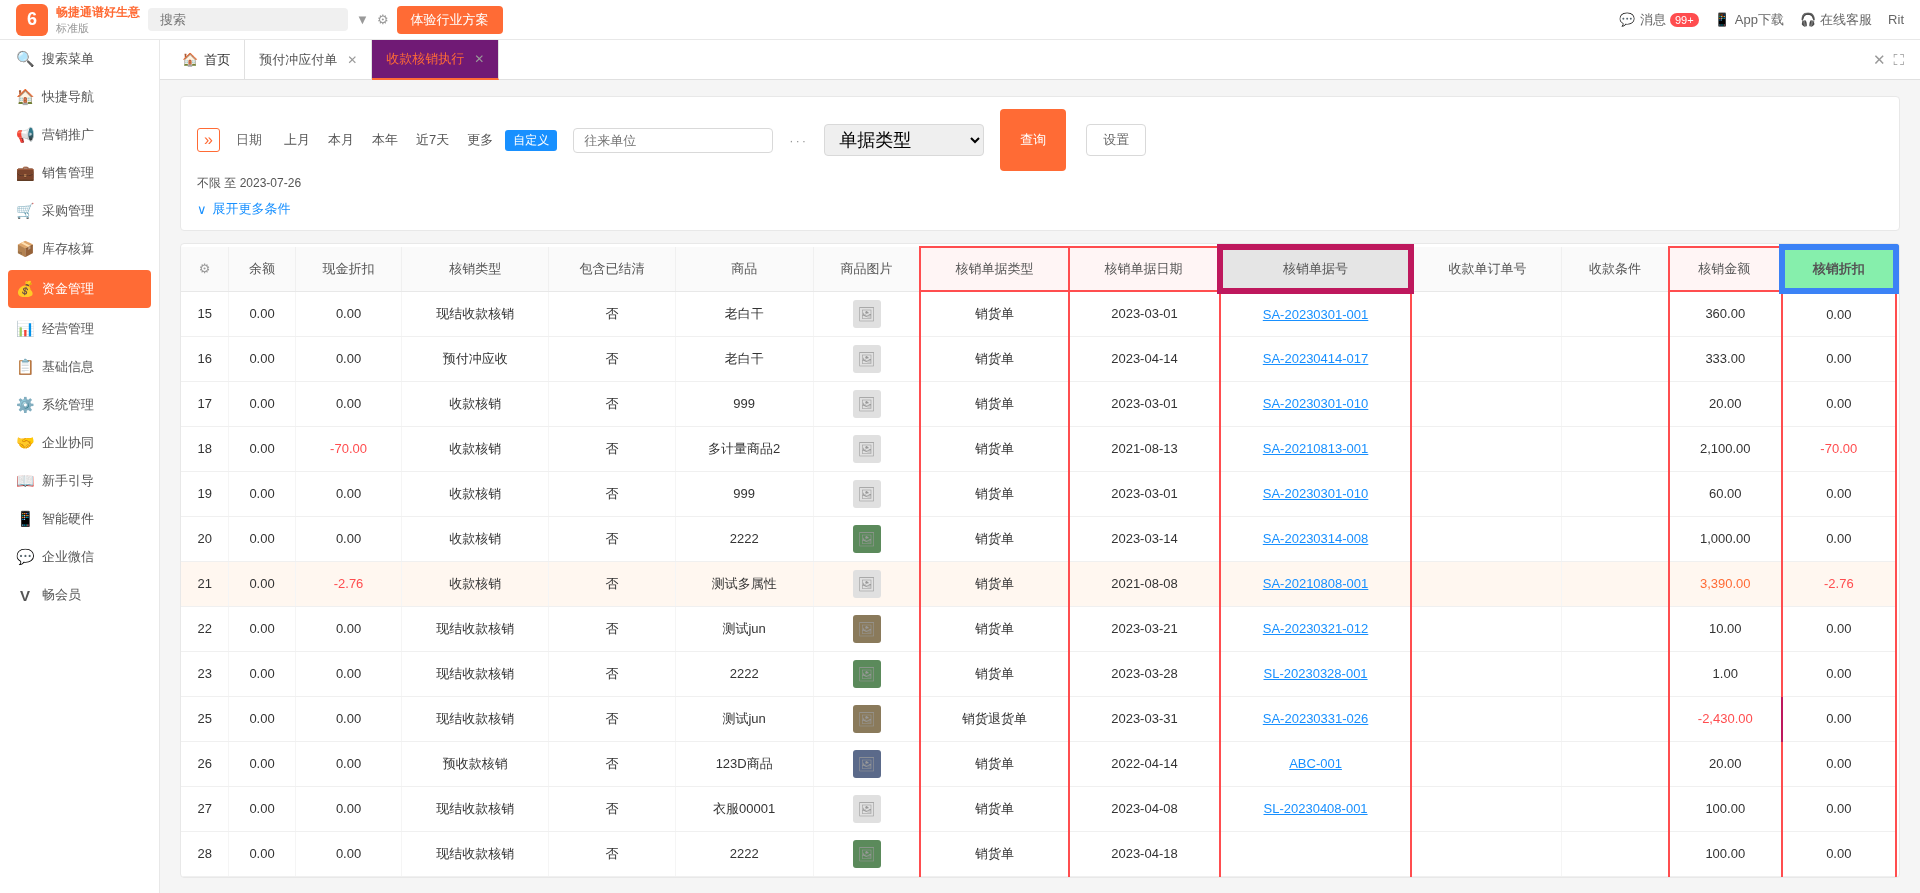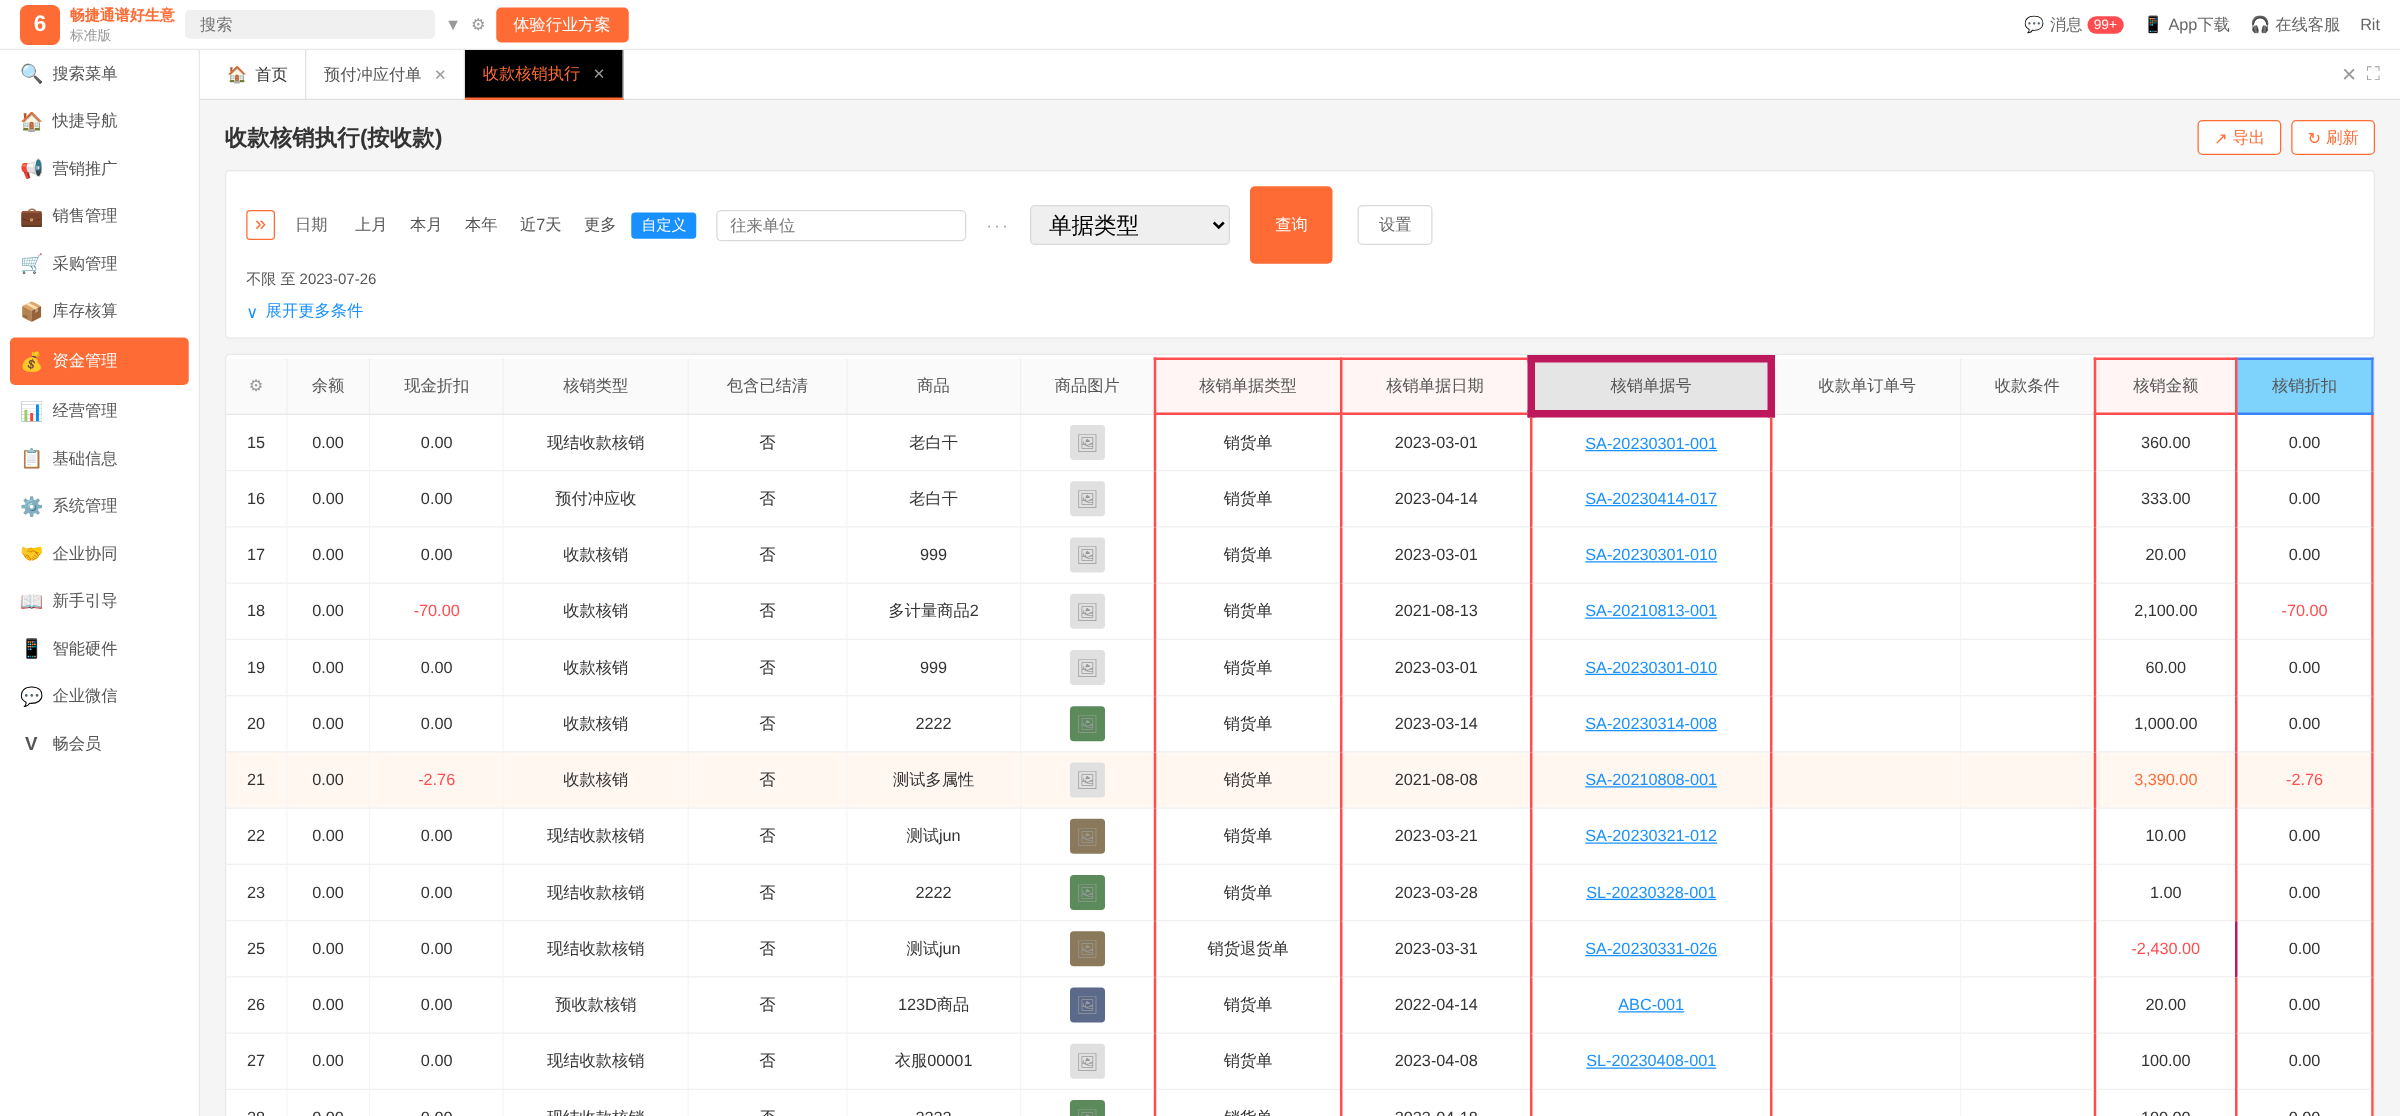--- a/index.html
+++ b/index.html
@@ -61,21 +61,21 @@
       align-items: center;
       gap: 6px;
       padding: 0 14px;
       height: 40px;
       cursor: pointer;
       color: #555;
       font-size: 13px;
       border-right: 1px solid #e0e0e0;
     }
     .tab-item.home { color: #333; font-weight: 500; }
-    .tab-item.active { background: #000000; color: #ff6b35; border-bottom: 2px solid #ff6b35; }
+    .tab-item.active { background: #701a75; color: #ff6b35; border-bottom: 2px solid #ff6b35; }
     .tab-close { color: #999; font-size: 12px; margin-left: 4px; }
     .tab-bar-right { margin-left: auto; display: flex; gap: 8px; padding-right: 8px; }
     .tab-bar-icon { color: #999; cursor: pointer; font-size: 15px; }
 
     
     .page-content { flex: 1; overflow-y: auto; padding: 16px 20px; background: #f5f5f5; }
 
     .page-title-row {
       display: flex;
       align-items: center;
@@ -257,33 +257,20 @@
         <span class="tab-close">✕</span>
       </div>
       <div class="tab-bar-right">
         <span class="tab-bar-icon">✕</span>
         <span class="tab-bar-icon">⛶</span>
       </div>
     </div>
 
     <div class="page-content">
 
-      <div class="page-title-row">
-        <h2 class="page-title">收款核销执行(按收款)</h2>
-        <div class="page-actions">
-          <button class="btn-export">
-            <span>↗</span>
-            <span>导出</span>
-          </button>
-          <button class="btn-refresh">
-            <span>↻</span>
-            <span>刷新</span>
-          </button>
-        </div>
-      </div>
 
       <div class="filter-area">
         <div class="filter-row">
 
           <div style="color:#ff6b35;cursor:pointer;font-size:16px;border:1px solid #ff6b35;padding:2px 6px;border-radius:3px;">»</div>
 
           <span class="filter-label">日期</span>
           <div class="filter-date-btns">
             <span class="filter-date-btn">上月</span>
             <span class="filter-date-btn">本月</span>
@@ -322,21 +309,21 @@
               <th>核销类型</th>
               <th>包含已结清</th>
               <th>商品</th>
               <th>商品图片</th>
               <th style="border:2px solid #ff4d4f;background:#fff5f5;">核销单据类型</th>
               <th style="border:2px solid #ff4d4f;background:#fff5f5;">核销单据日期</th>
               <th style="border:6px solid #be185d;background:#e5e5e5;">核销单据号</th>
               <th>收款单订单号</th>
               <th>收款条件</th>
               <th style="border:2px solid #ff4d4f;background:#fff5f5;">核销金额</th>
-              <th style="border:2px solid #3b82f6;background:#7dd3fc;">核销折扣</th>
+              <th style="border:6px solid #3b82f6;background:#86efac;font-weight:bold;">核销折扣</th>
             </tr>
           </thead>
           <tbody id="table-body">
           <tr>
     <td>15</td>
     <td>0.00</td>
     <td style="color:#333">0.00</td>
     <td>现结收款核销</td>
     <td>否</td>
     <td>老白干</td>

